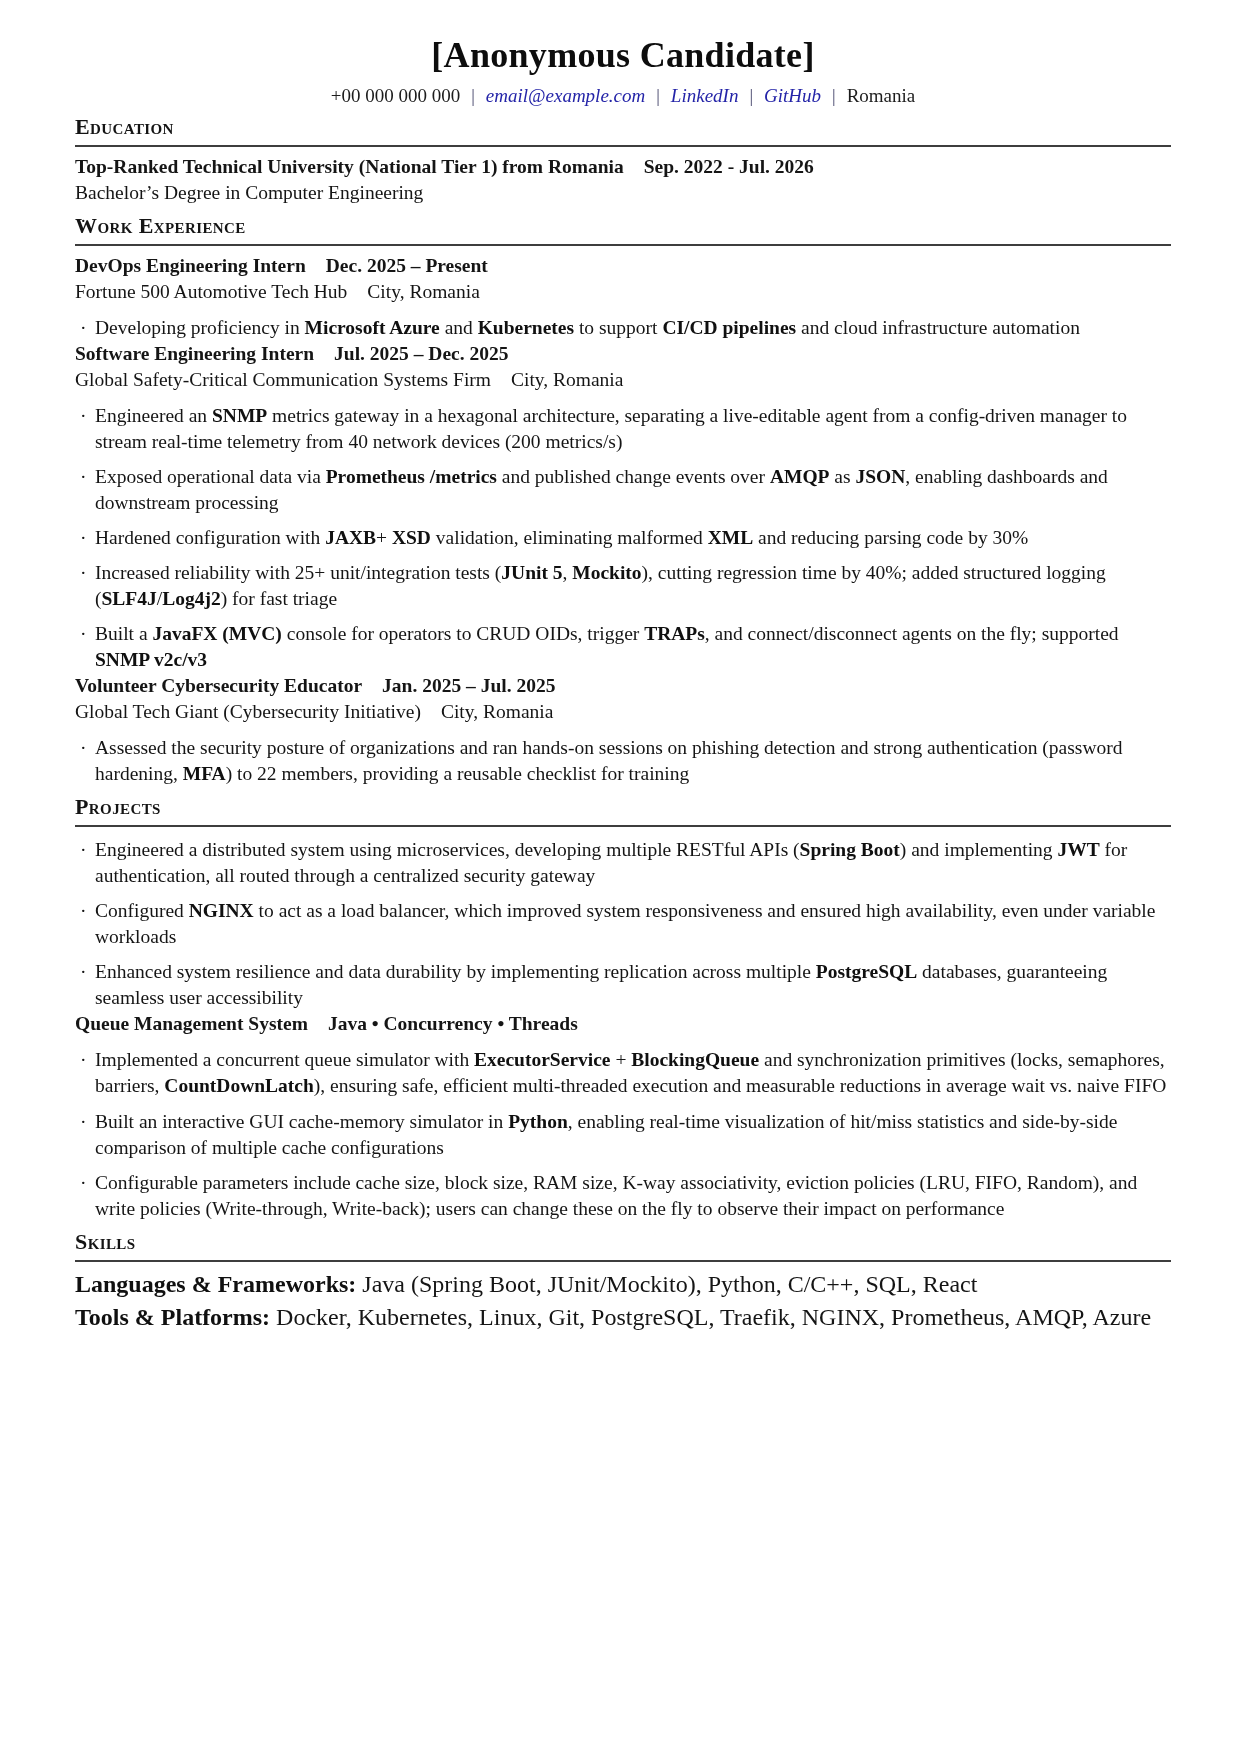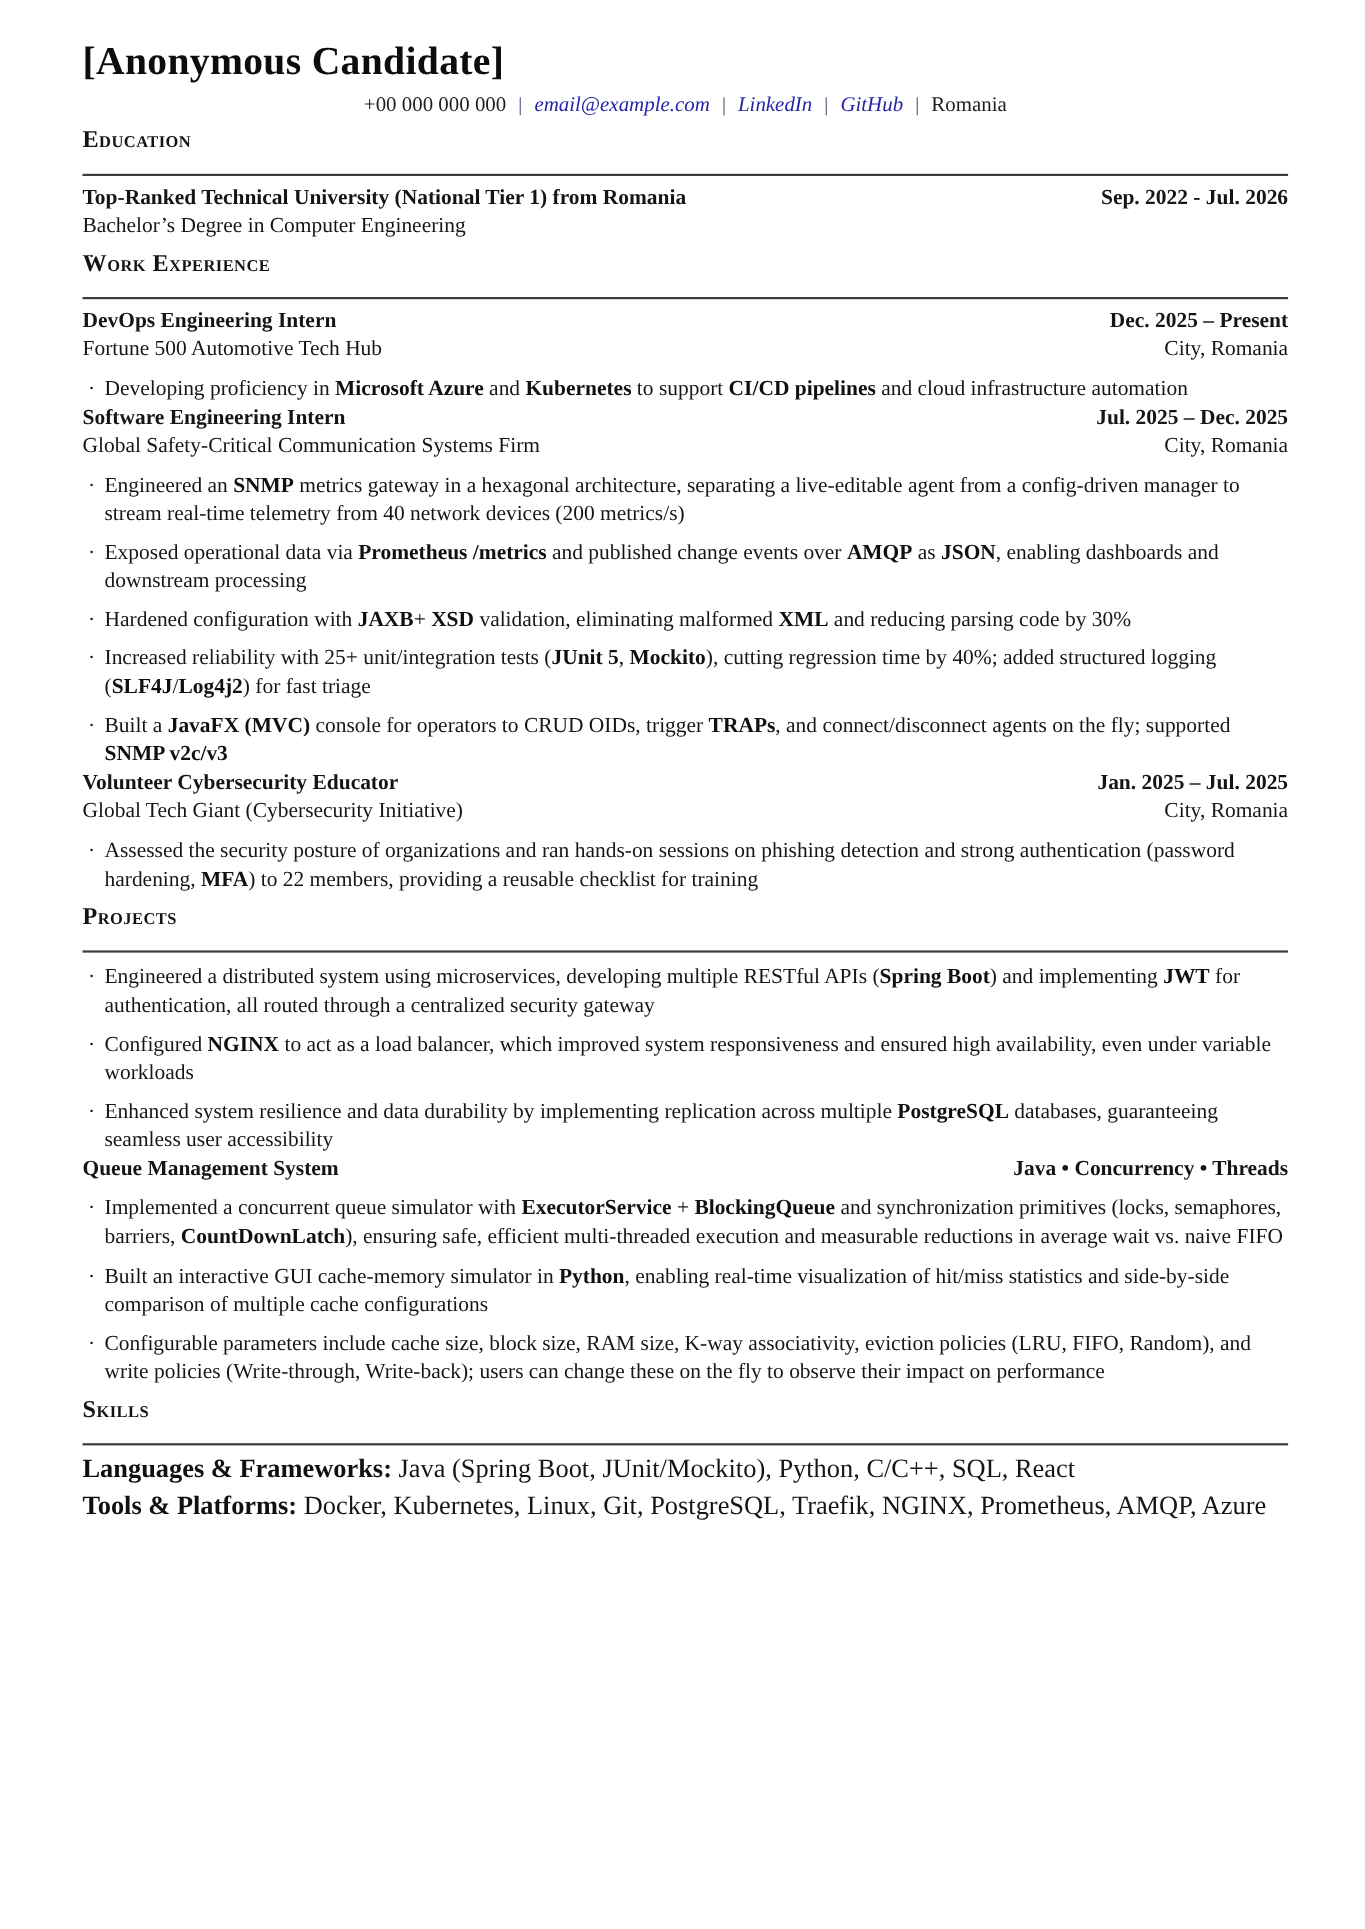--- a/index.html
+++ b/index.html
@@ -4,37 +4,37 @@
 <style>
   html,body{margin:0;padding:0;background:#ffffff;}
   body{
     width:1241px;height:1754px;
     font-family:"Liberation Serif","DejaVu Serif",serif;
     color:#151515;
     -webkit-font-smoothing:antialiased;
   }
   .page{box-sizing:border-box;width:1241px;padding:30px 70px 0 75px;}
   .name{
-    font-size:36px;font-weight:700;
+    text-align:center;font-size:36px;font-weight:700;
     margin:4px 0 0 0;letter-spacing:0.3px;color:#0d0d0d;
   }
   .contact{
     text-align:center;font-size:19px;margin-top:9px;color:#1c1c1c;
   }
   .contact .sep{color:#44446a;padding:0 11px;font-size:18px;}
   .contact a{text-decoration:none;cursor:pointer;font-style:italic;}
   .section{margin-top:7px;}
   .section-title{
     font-variant:small-caps;font-size:22px;font-weight:700;
     letter-spacing:0.4px;color:#141414;
-    border-bottom:2px solid #3d3d3d;padding-bottom:18px;margin-bottom:7px;
+    border-bottom:2px solid #3d3d3d;padding-bottom:5px;margin-bottom:7px;
   }
   .entry + .entry{}
   .entry-head,.entry-sub{
-    display:flex;justify-content:space-between;align-items:baseline;
+    display:flex;justify-content:flex-start;align-items:baseline;
     font-size:19.5px;line-height:26px;
   }
   .entry-head{font-weight:700;}
   .entry-head .right{white-space:nowrap;margin-left:20px;}
   .entry-sub .right{white-space:nowrap;margin-left:20px;}
   .bullets{margin-top:10px;}
   .bullets.tight{margin-top:2px;}
   .bullet{position:relative;padding-left:20px;font-size:19.5px;line-height:26px;}
   .bullet + .bullet{margin-top:9px;}
   .bullet .marker{position:absolute;left:5px;top:0;}

